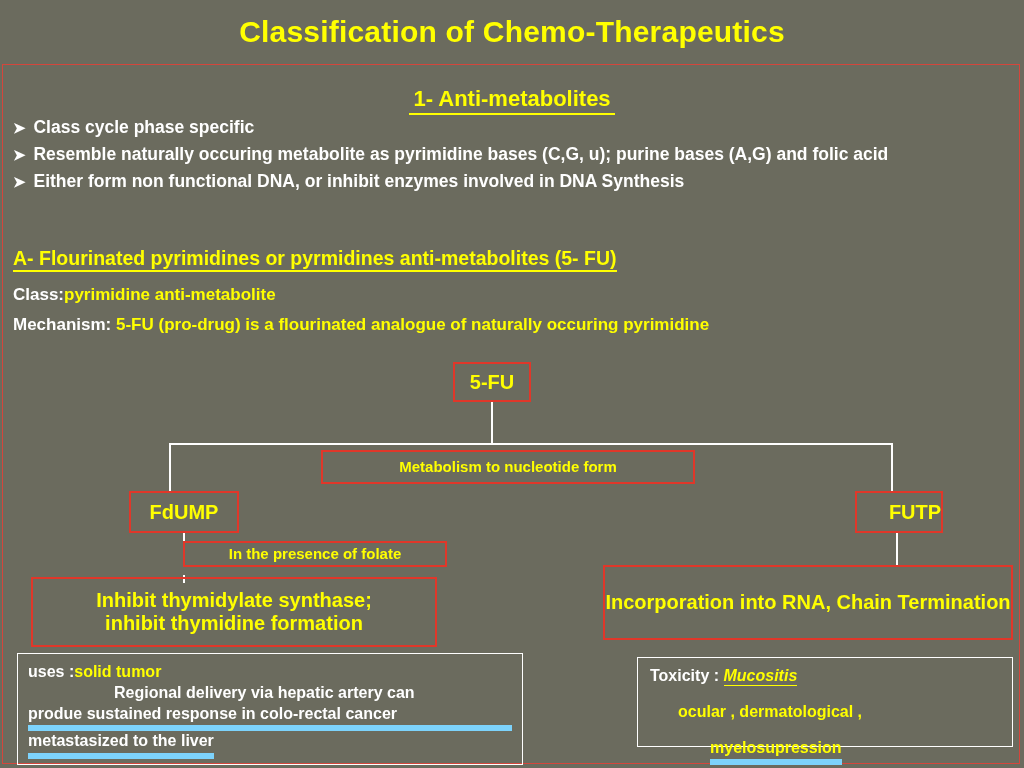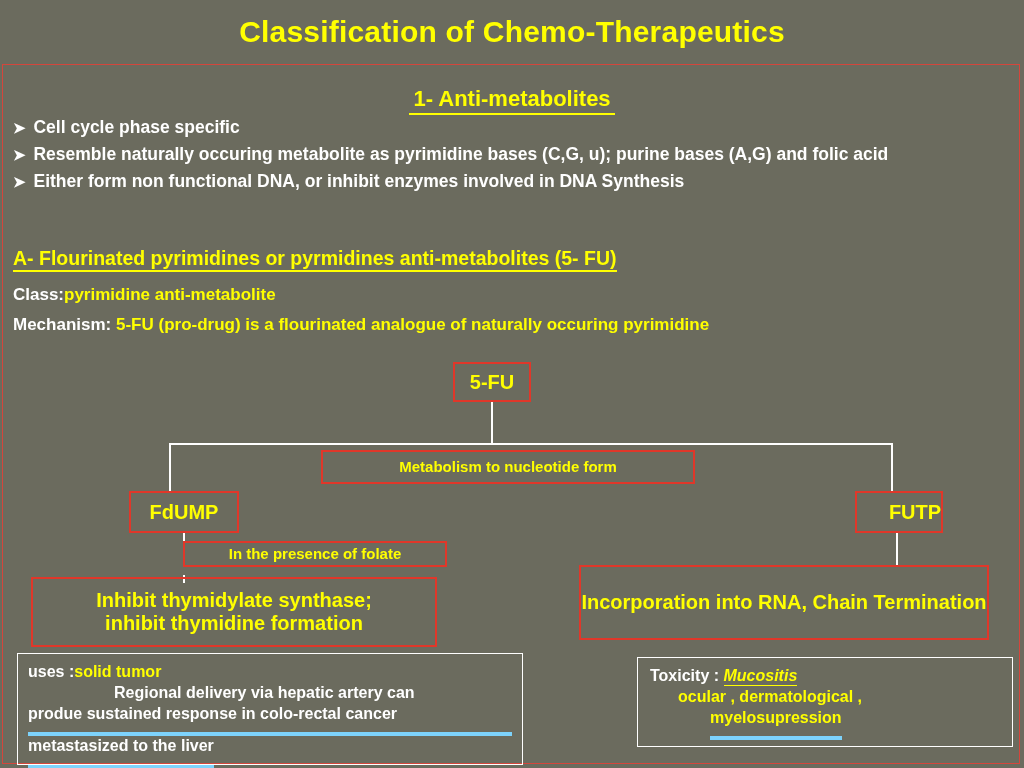--- a/index.html
+++ b/index.html
@@ -122,38 +122,38 @@
     text-align: center;
     background: transparent;
     line-height: 1.15;
   }
   .node-5fu   { left: 450px; top: 297px; width: 78px;  height: 40px; font-size: 20px; }
   .node-fdump { left: 126px; top: 426px; width: 110px; height: 42px; font-size: 20px; }
   .node-futp  { left: 852px; top: 426px; width: 88px;  height: 42px; font-size: 20px; padding-left: 32px; }
   .node-metab { left: 318px; top: 385px; width: 374px; height: 34px; font-size: 15px; }
   .node-folate{ left: 180px; top: 476px; width: 264px; height: 26px; font-size: 15px; }
   .node-inhib { left: 28px;  top: 512px; width: 406px; height: 70px; font-size: 20px; color:#ffff00;}
-  .node-rna   { left: 576px; top: 500px; width: 410px; height: 75px; font-size: 20px; }
+  .node-rna   { left: 600px; top: 500px; width: 410px; height: 75px; font-size: 20px; }
 
   .line {
     position: absolute;
     background: #ffffff;
   }
   .uses-box, .tox-box {
     position: absolute;
     box-sizing: border-box;
     border: 1px solid #ffffff;
     font-weight: bold;
     line-height: 1.3;
   }
   .uses-box { left: 14px; top: 588px; width: 506px; height: 112px; padding: 8px 10px; font-size: 16px; }
   .tox-box  { left: 634px; top: 592px; width: 376px; height: 90px; padding: 8px 12px; font-size: 16px; }
   .w { color: #ffffff; }
-  .y { color: #ffff00; }
-  .u { border-bottom: 4px solid #7dd3fc; padding-bottom: 8px; }
+  .y { color: #ffff00; margin-top: 15px; }
+  .u { border-bottom: 6px solid #7dd3fc; padding-bottom: 1px; }
   .uy { border-bottom: 1px solid #ffff00; padding-bottom: 1px; }
   .ital { font-style: italic; }
   .tox-line2 { margin-left: 28px; }
   .tox-line3 { margin-left: 60px; }
   .uses-l2 { margin-left: 86px; }
 </style>
 </head>
 <body>
 
 <div class="slide">
@@ -164,21 +164,21 @@
 
   <div class="body-frame">
 
     <div class="section-heading">
       <span>1- Anti-metabolites</span>
     </div>
 
     <div class="bullets">
       <div class="bullet">
         <span class="arrow">➤</span>
-        <span>Cell cycle phase specific</span>
+        <span>Class cycle phase specific</span>
       </div>
       <div class="bullet">
         <span class="arrow">➤</span>
         <span>Resemble naturally occuring metabolite  as pyrimidine bases (C,G, u); purine bases (A,G) and folic acid</span>
       </div>
       <div class="bullet">
         <span class="arrow">➤</span>
         <span>Either form non functional DNA, or inhibit enzymes involved in DNA Synthesis</span>
       </div>
     </div>

